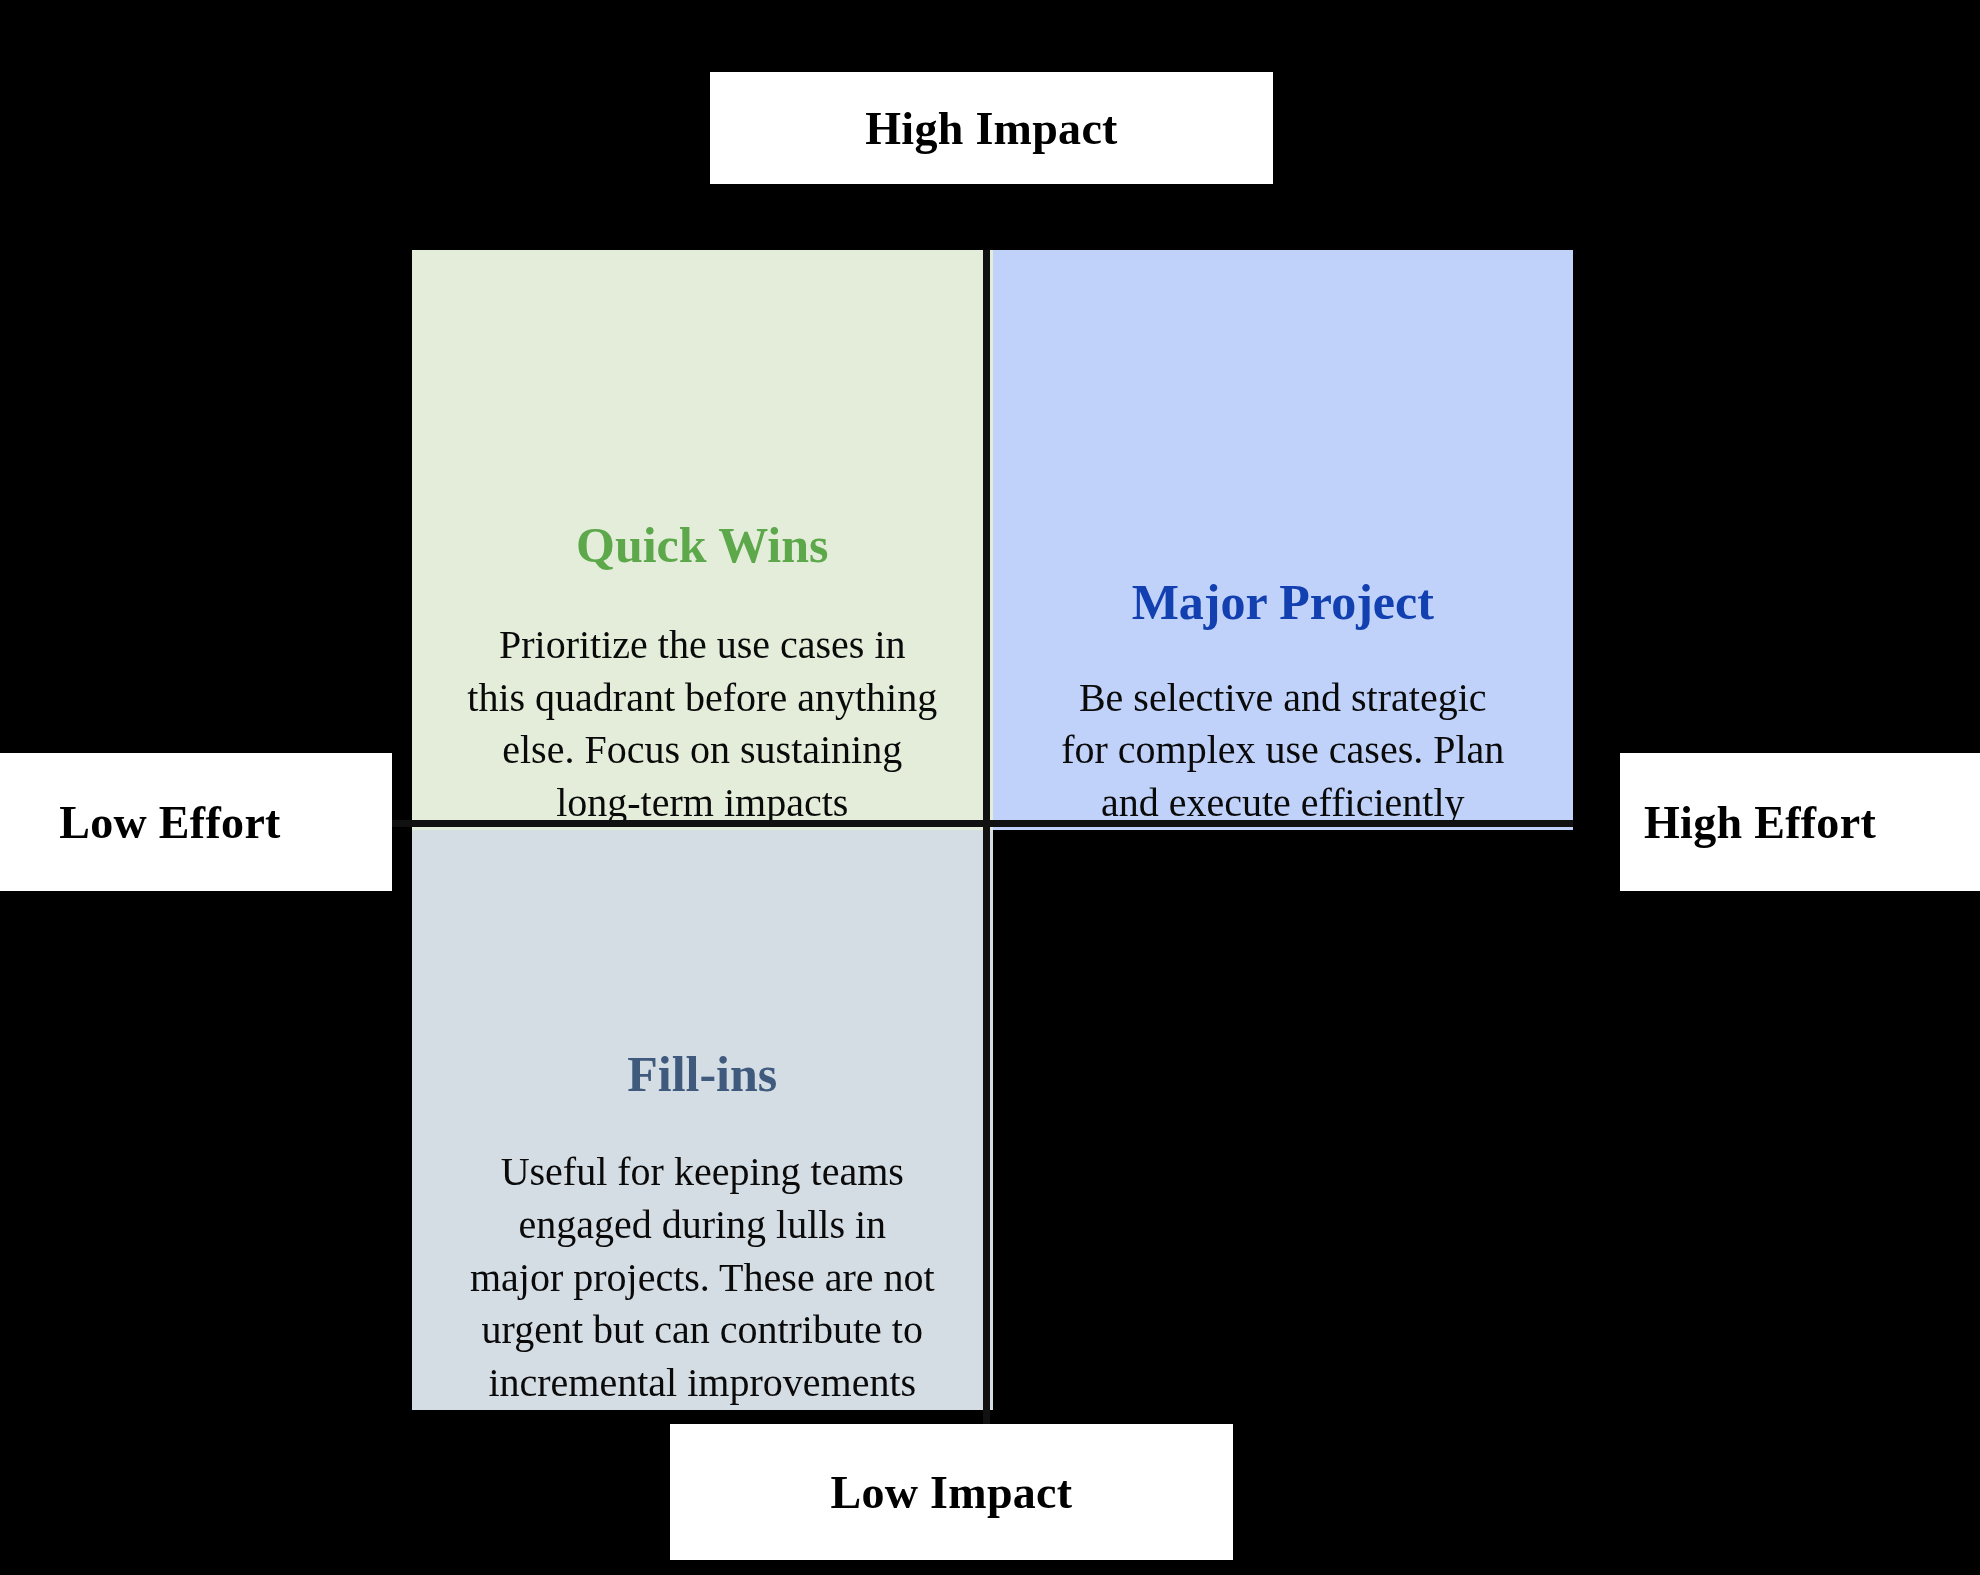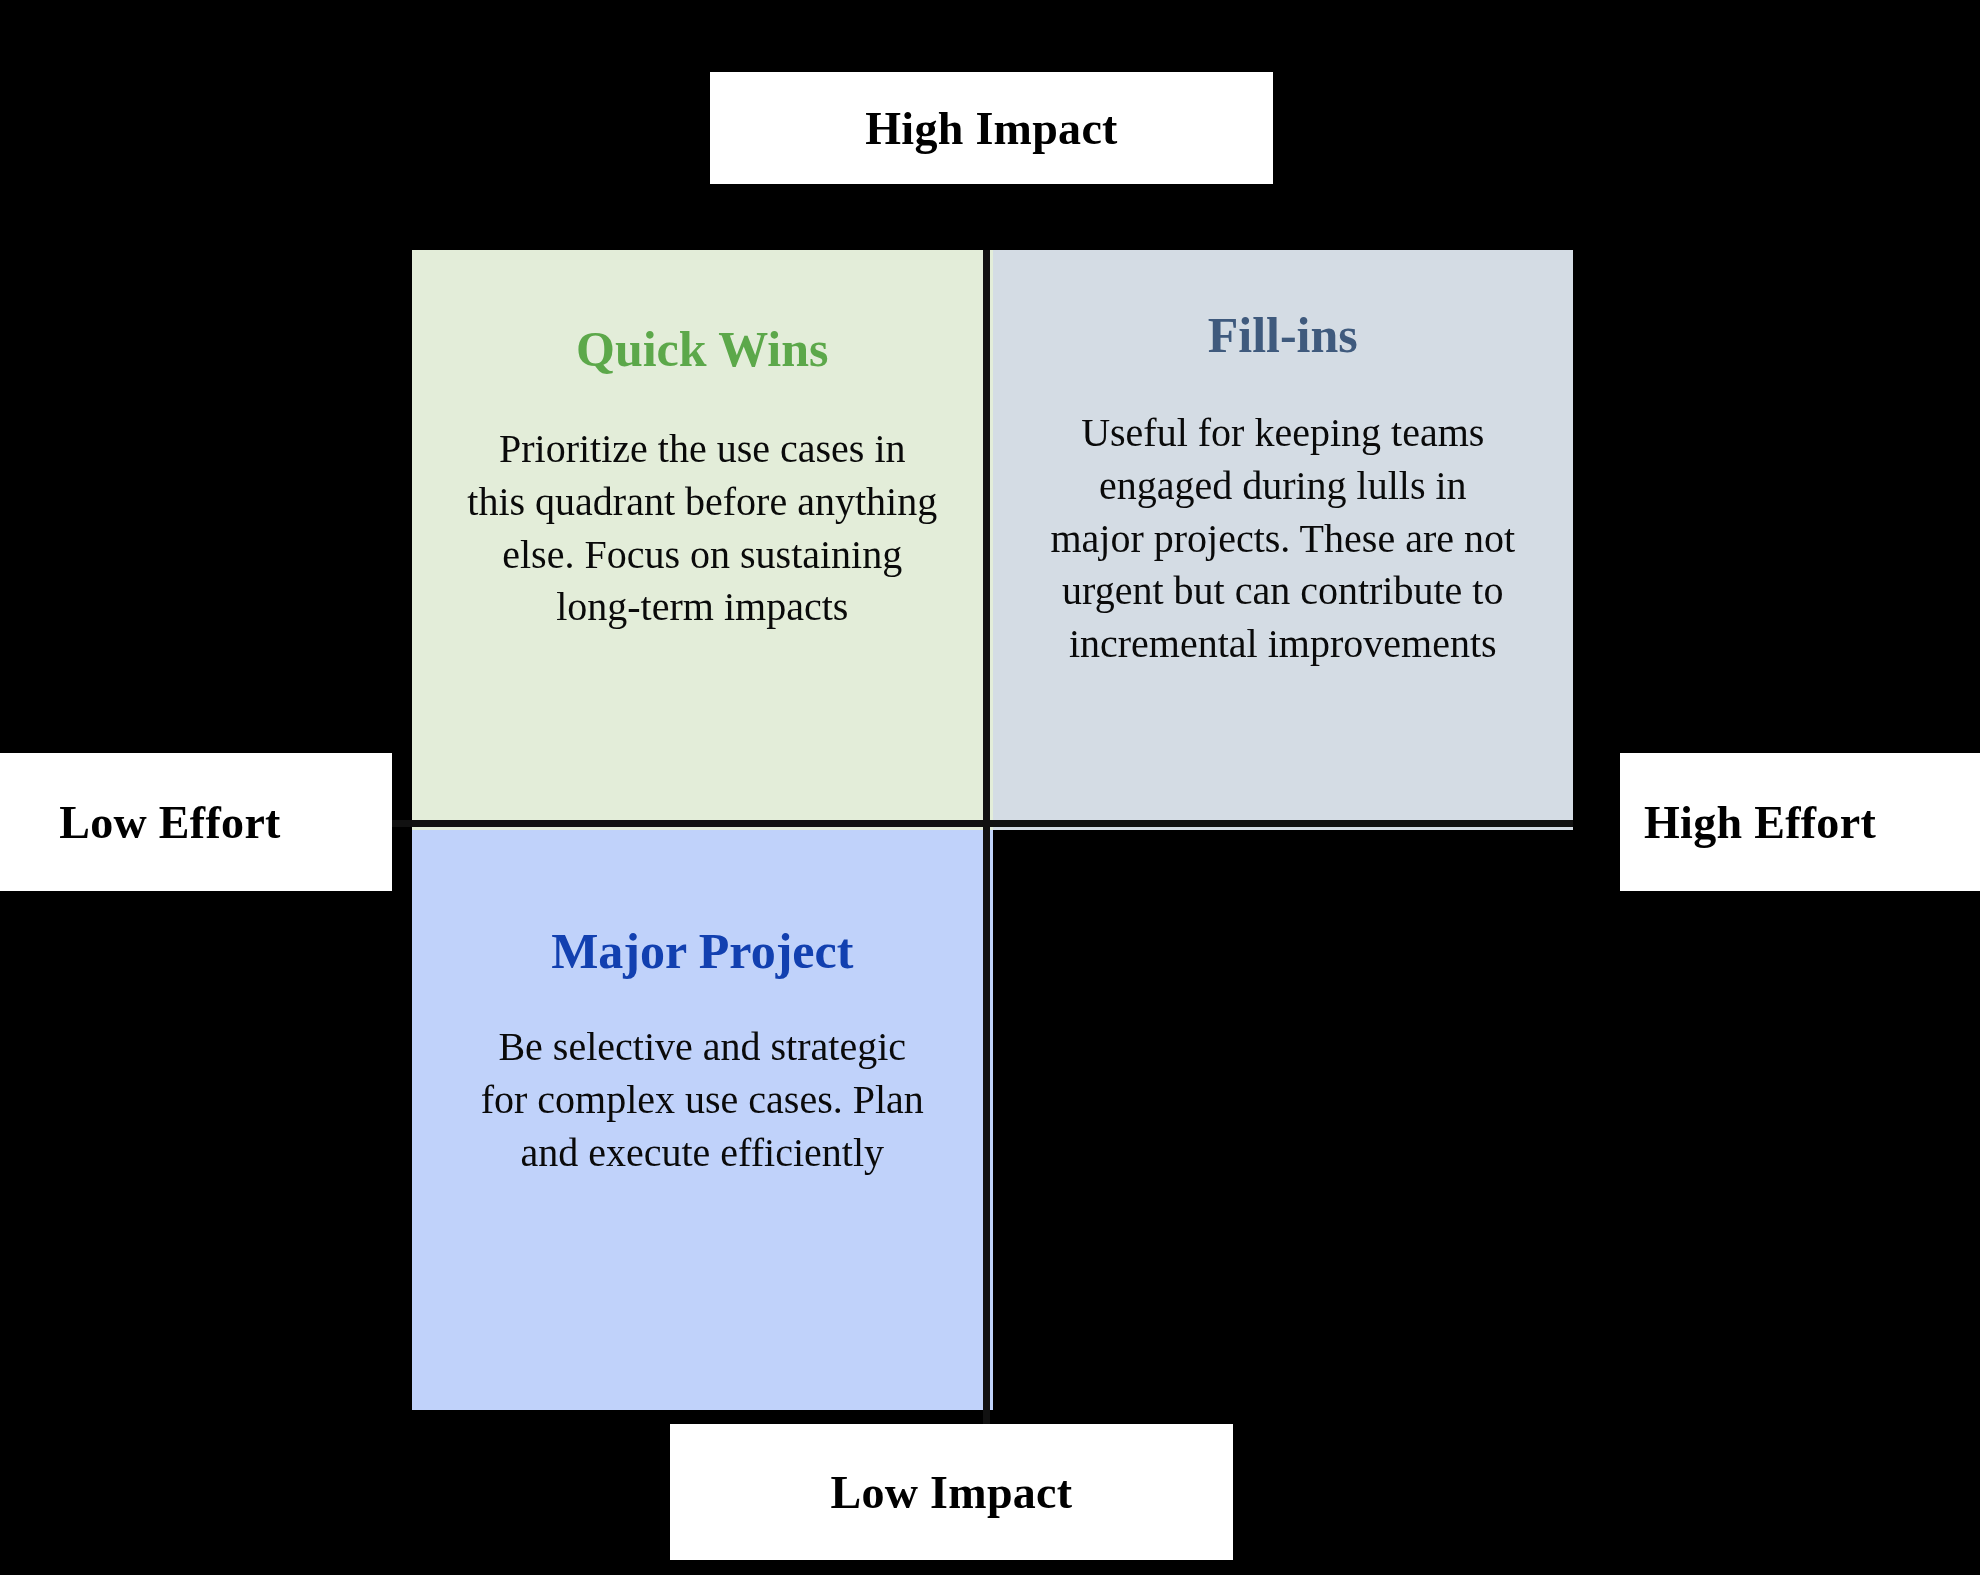--- a/index.html
+++ b/index.html
@@ -36,20 +36,21 @@
   }
 
   .quadrant {
     position: relative;
     box-sizing: border-box;
     display: flex;
     flex-direction: column;
     align-items: center;
     padding: 0 44px;
     overflow: hidden;
+    justify-content: flex-end;
   }
 
   .q-title {
     font-weight: bold;
     font-size: 50px;
     line-height: 1.1;
     text-align: center;
     margin: 0;
     white-space: nowrap;
   }
@@ -178,28 +179,28 @@
 
 <div id="canvas">
 
   <div class="matrix">
 
     <div class="quadrant" id="q-quick-wins">
       <div class="q-title">Quick Wins</div>
       <div class="q-body">Prioritize the use cases in this quadrant before anything else. Focus on sustaining long-term impacts</div>
     </div>
 
+    <div class="quadrant" id="q-major-project">
+      <div class="q-title">Major Project</div>
+      <div class="q-body">Be selective and strategic for complex use cases. Plan and execute efficiently</div>
+    </div>
+
     <div class="quadrant" id="q-fill-ins">
       <div class="q-title">Fill-ins</div>
       <div class="q-body">Useful for keeping teams engaged during lulls in major projects. These are not urgent but can contribute to incremental improvements</div>
-    </div>
-
-    <div class="quadrant" id="q-major-project">
-      <div class="q-title">Major Project</div>
-      <div class="q-body">Be selective and strategic for complex use cases. Plan and execute efficiently</div>
     </div>
 
 
   </div>
 
   <div class="axis-v"></div>
   <div class="axis-h"></div>
   <div class="stem-left"></div>
   <div class="stem-down"></div>
   <div class="arrow-left"></div>

